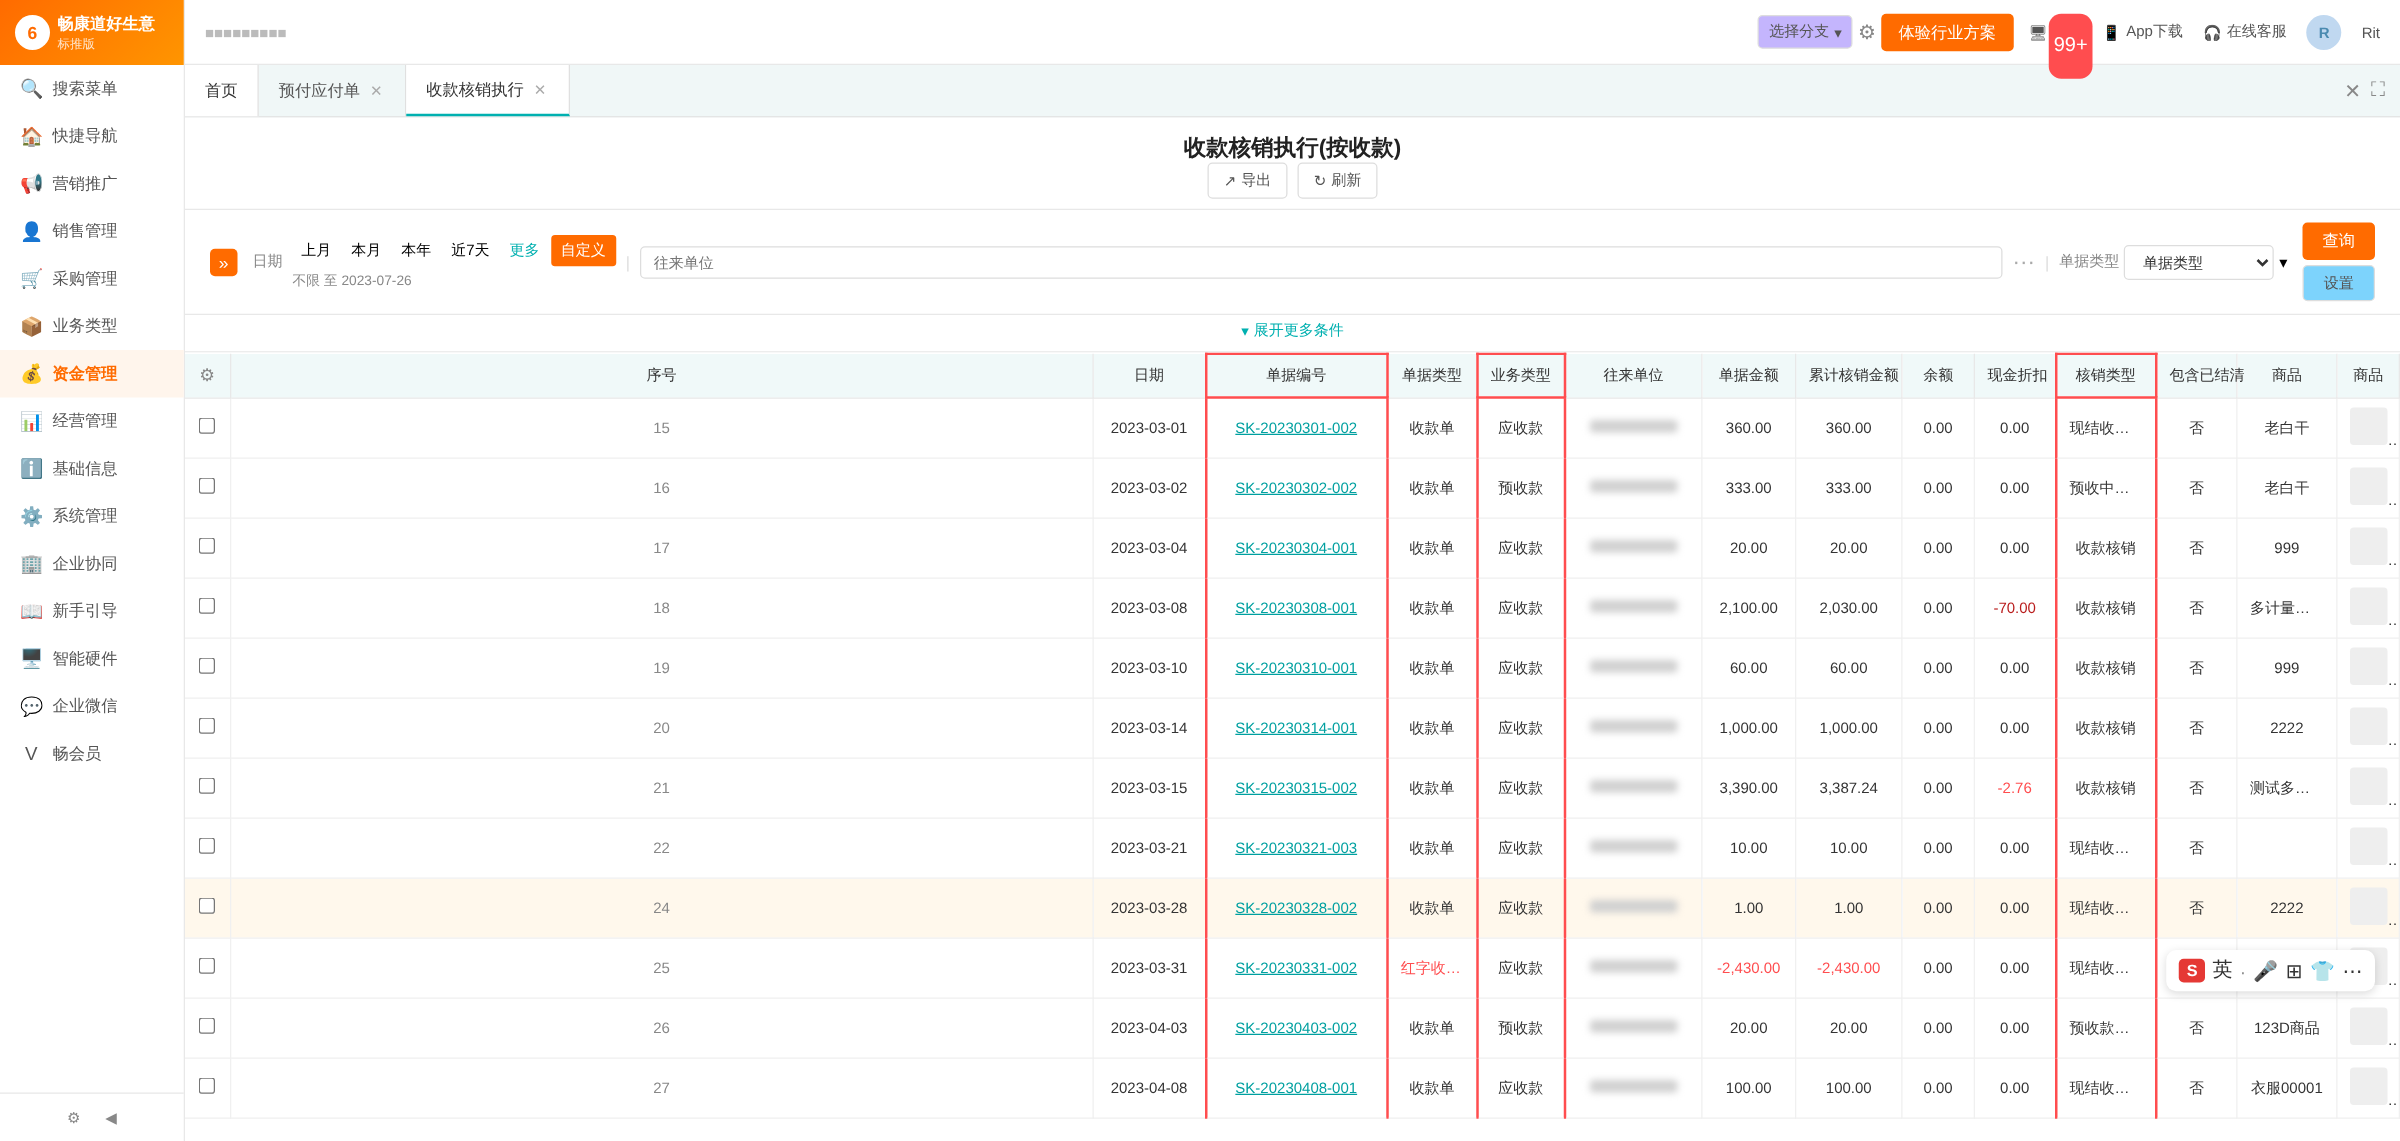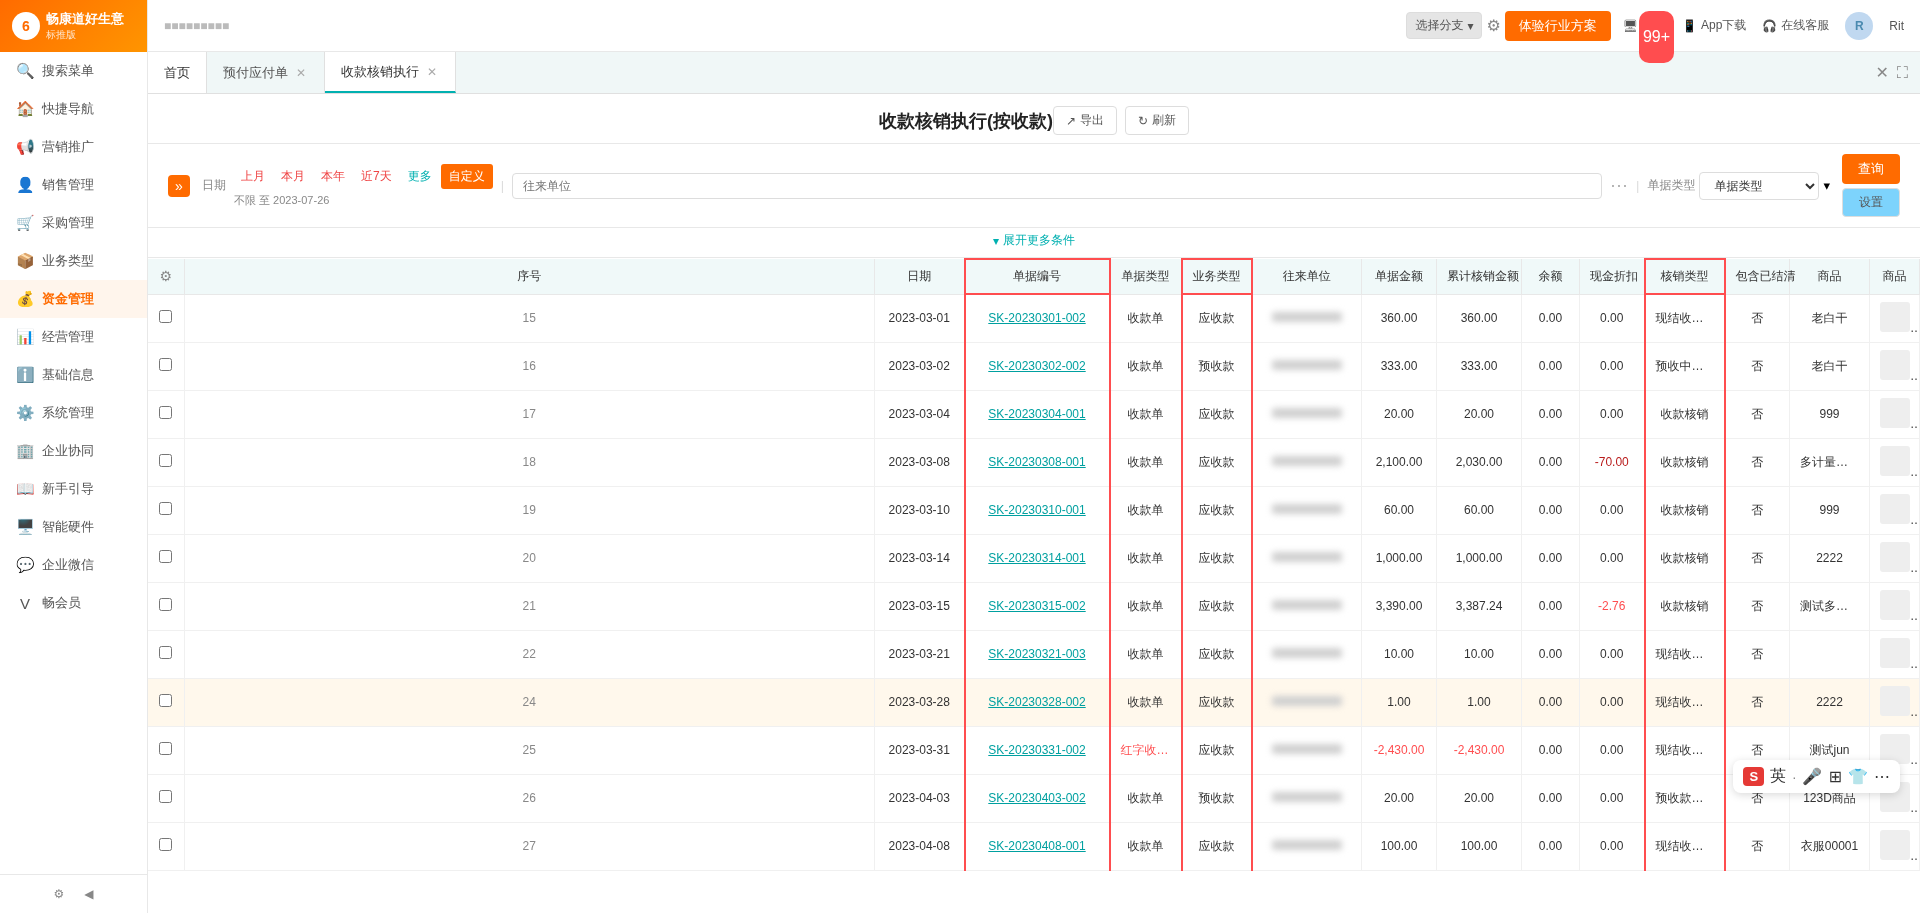--- a/index.html
+++ b/index.html
@@ -54,21 +54,21 @@
     
     .topbar {
       height: 52px;
       background: #fff;
       border-bottom: 1px solid #e8e8e8;
       display: flex; align-items: center;
       padding: 0 16px; gap: 12px;
     }
     .topbar-breadcrumb { color: #999; font-size: 12px; display: flex; align-items: center; gap: 4px; flex: 1; }
     .topbar-search-area { display: flex; align-items: center; gap: 4px; }
-    .topbar-dropdown { border: 1px solid #ddd; border-radius: 4px; padding: 4px 8px; font-size: 12px; color: #555; background: #e5e5e5; cursor: pointer; display: flex; align-items: center; gap: 4px; }
+    .topbar-dropdown { border: 1px solid #ddd; border-radius: 4px; padding: 4px 8px; font-size: 12px; color: #555; background: #c4b5fd; cursor: pointer; display: flex; align-items: center; gap: 4px; }
     .topbar-gear { font-size: 16px; color: #888; cursor: pointer; }
     .topbar-btn-solution {
       background: #ff6b00; color: #fff; border: none; border-radius: 4px;
       padding: 6px 14px; font-size: 13px; cursor: pointer; font-weight: 500;
     }
     .topbar-right { display: flex; align-items: center; gap: 16px; margin-left: auto; }
     .topbar-msg { display: flex; align-items: center; gap: 4px; color: #555; font-size: 12px; cursor: pointer; position: relative; }
     .badge { background: #ff4d4f; color: #fff; border-radius: 10px; font-size: 16px; padding: 17px 4px; position: absolute; top: -6px; right: -8px; }
     .topbar-app { display: flex; align-items: center; gap: 4px; color: #555; font-size: 12px; cursor: pointer; }
     .topbar-service { display: flex; align-items: center; gap: 4px; color: #555; font-size: 12px; cursor: pointer; }
@@ -91,43 +91,44 @@
     .tab.active { background: #fff; color: #333; font-weight: 500; border-bottom: 2px solid #00b0b0; }
     .tab-close { font-size: 12px; color: #aaa; cursor: pointer; padding: 2px; }
     .tabbar-right { margin-left: auto; display: flex; align-items: center; gap: 8px; padding-right: 12px; }
     .tabbar-icon-btn { font-size: 16px; color: #888; cursor: pointer; }
 
     
     .page-content { flex: 1; overflow: hidden; background: #f5f5f5; display: flex; flex-direction: column; }
     .page-header {
       background: #fff;
       padding: 12px 20px 8px;
-      display: flex; align-items: center; justify-content: center;
+      display: flex; align-items: center; justify-content: flex-end;
       border-bottom: 1px solid #e8e8e8;
+      flex-direction: column;
     }
     .page-title { font-size: 18px; font-weight: 600; color: #222; }
     .page-header-actions { display: flex; gap: 8px; }
     .btn-outline { border: 1px solid #ddd; background: #fff; padding: 5px 12px; border-radius: 4px; font-size: 12px; color: #555; cursor: pointer; display: flex; align-items: center; gap: 4px; }
 
     
     .filter-area {
       background: #fff;
       padding: 10px 20px;
       border-bottom: 1px solid #e8e8e8;
       display: flex; align-items: center; gap: 12px;
     }
     .filter-toggle-btn {
       background: #ff6b00; color: #fff; border: none; border-radius: 4px;
       width: 22px; height: 22px; font-size: 14px; cursor: pointer;
       display: flex; align-items: center; justify-content: center;
     }
     .filter-row { display: flex; align-items: center; gap: 8px; flex: 1; }
     .filter-label { font-size: 12px; color: #888; }
     .filter-date-btns { display: flex; gap: 2px; }
-    .filter-date-btn { font-size: 12px; color: #ef4444; padding: 3px 6px; cursor: pointer; border: 1px solid transparent; border-radius: 3px; }
+    .filter-date-btn { font-size: 12px; color: #000000; padding: 3px 6px; cursor: pointer; border: 1px solid transparent; border-radius: 3px; }
     .filter-date-btn.more { color: #00b0b0; }
     .filter-custom-btn {
       background: #ff6b00; color: #fff; border: none; border-radius: 3px;
       padding: 2px 8px; font-size: 12px; cursor: pointer;
     }
     .filter-date-range { font-size: 11px; color: #888; margin-top: 2px; }
     .filter-separator { color: #ddd; }
     .filter-input-wrap { flex: 1; position: relative; }
     .filter-input {
       border: 1px solid #ddd; border-radius: 4px; padding: 5px 10px;

